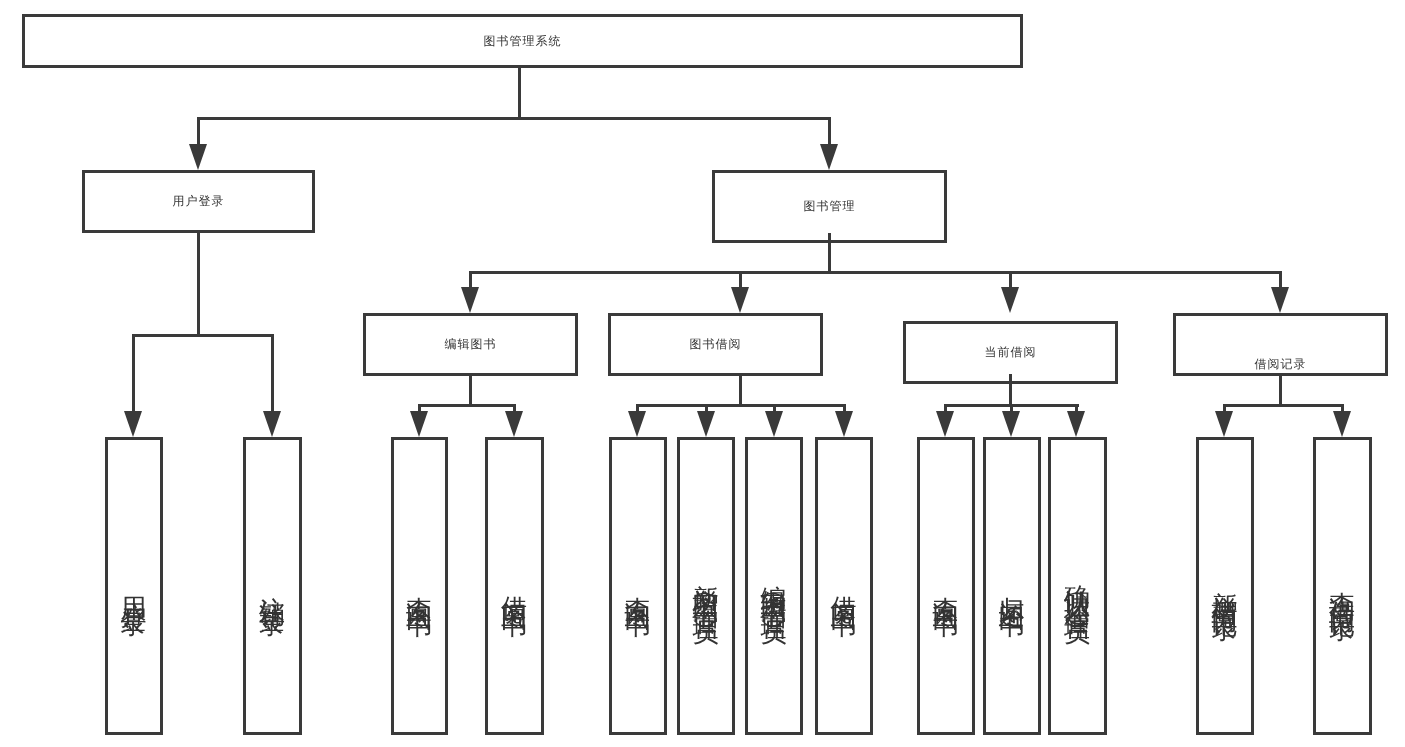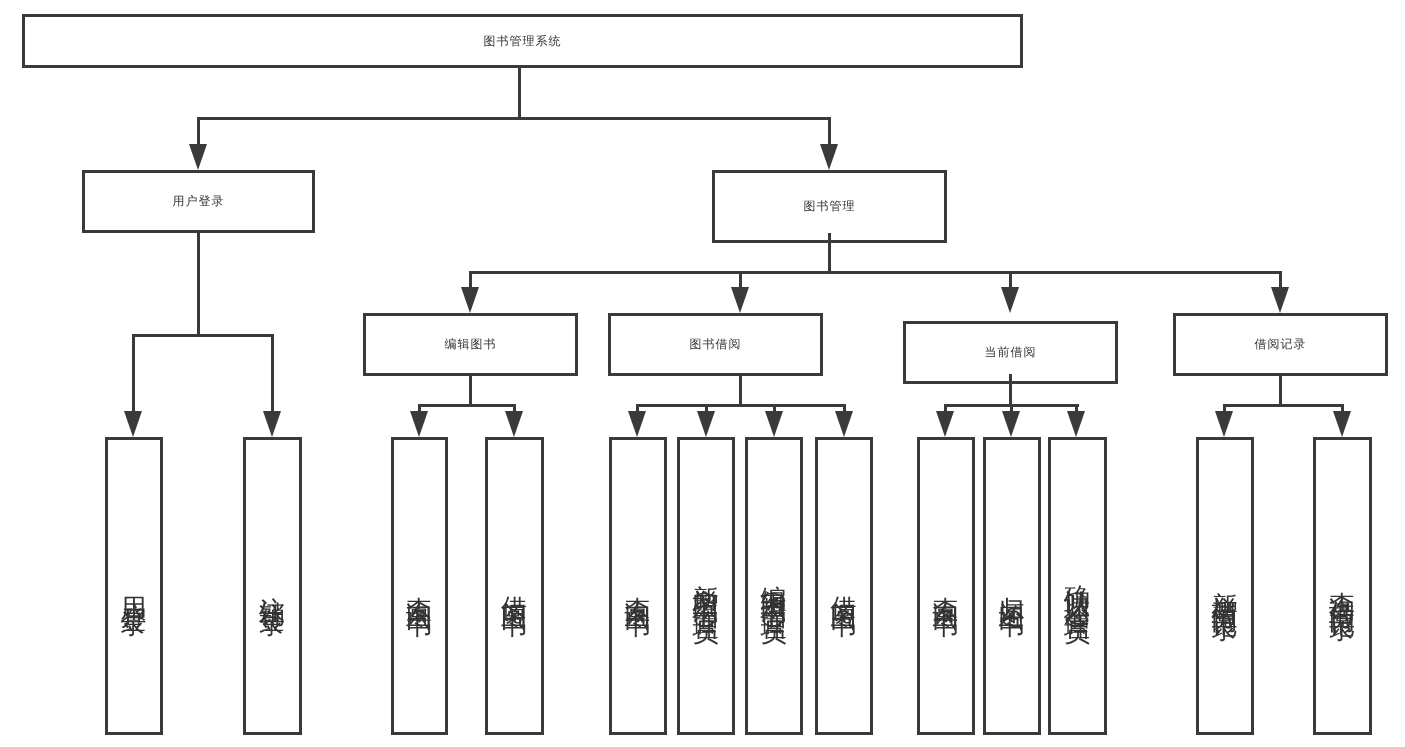--- a/index.html
+++ b/index.html
@@ -38,21 +38,21 @@
     border-right:9px solid transparent;
     border-top:26px solid #3a3a3a;
   }
   
   #n-root{left:22px;top:14px;width:1001px;height:54px;}
   #n-user-login{left:82px;top:170px;width:233px;height:63px;}
   #n-book-mgmt{left:712px;top:170px;width:235px;height:73px;}
   #n-new-book{left:363px;top:313px;width:215px;height:63px;}
   #n-book-borrow{left:608px;top:313px;width:215px;height:63px;}
   #n-current-borrow{left:903px;top:313px;width:215px;height:63px;margin-top:8px;}
-  #n-borrow-records{left:1173px;top:313px;width:215px;height:63px;}
+  #n-borrow-records{left:1173px;top:313px;width:215px;height:63px;align-items:flex-end;}
   .leaf{top:437px;height:298px;}
   #l-ul-login{left:105px;width:58px;}
   #l-ul-logout{left:243px;width:59px;}
   #l-nb-query{left:391px;width:57px;}
   #l-nb-borrow{left:485px;width:59px;}
   #l-bb-query{left:609px;width:58px;}
   #l-bb-add{left:677px;width:58px;}
   #l-bb-edit{left:745px;width:58px;}
   #l-bb-borrow{left:815px;width:58px;}
   #l-cb-query{left:917px;width:58px;}

